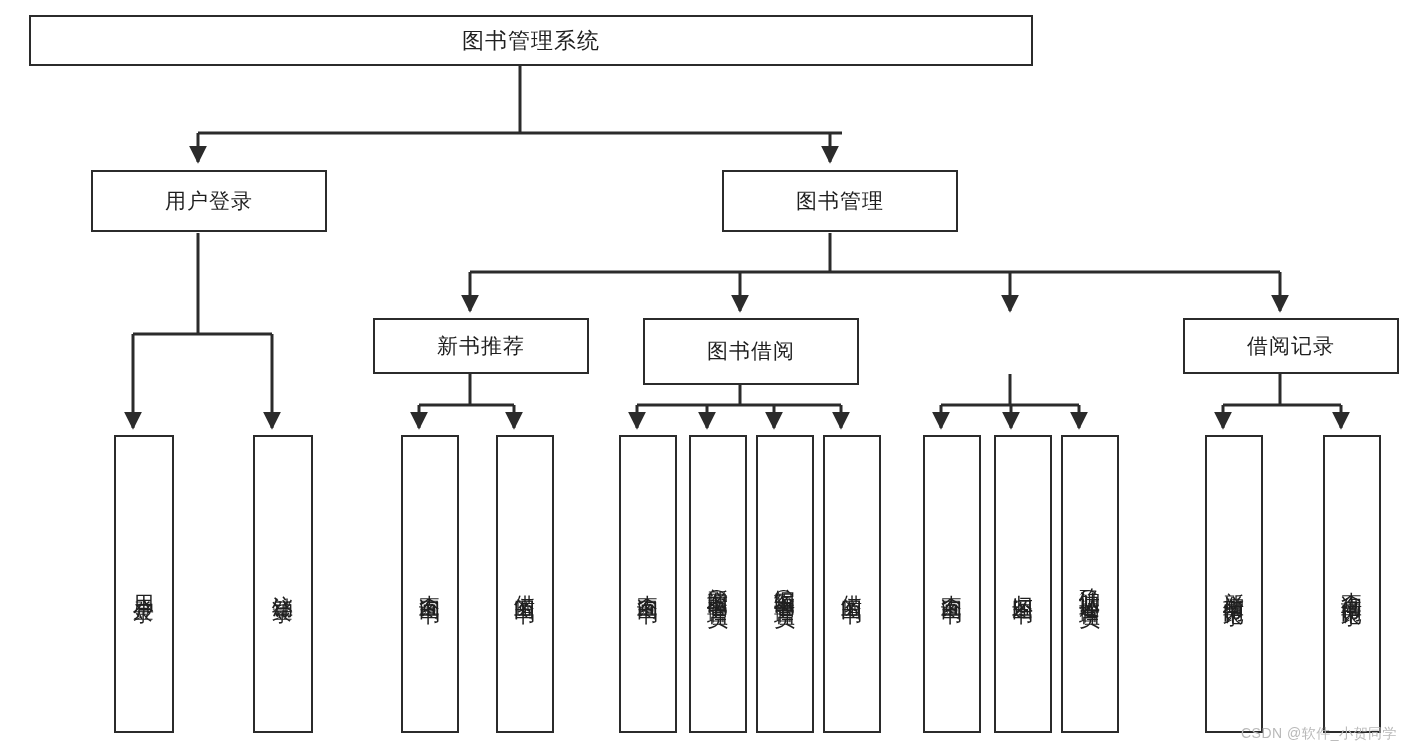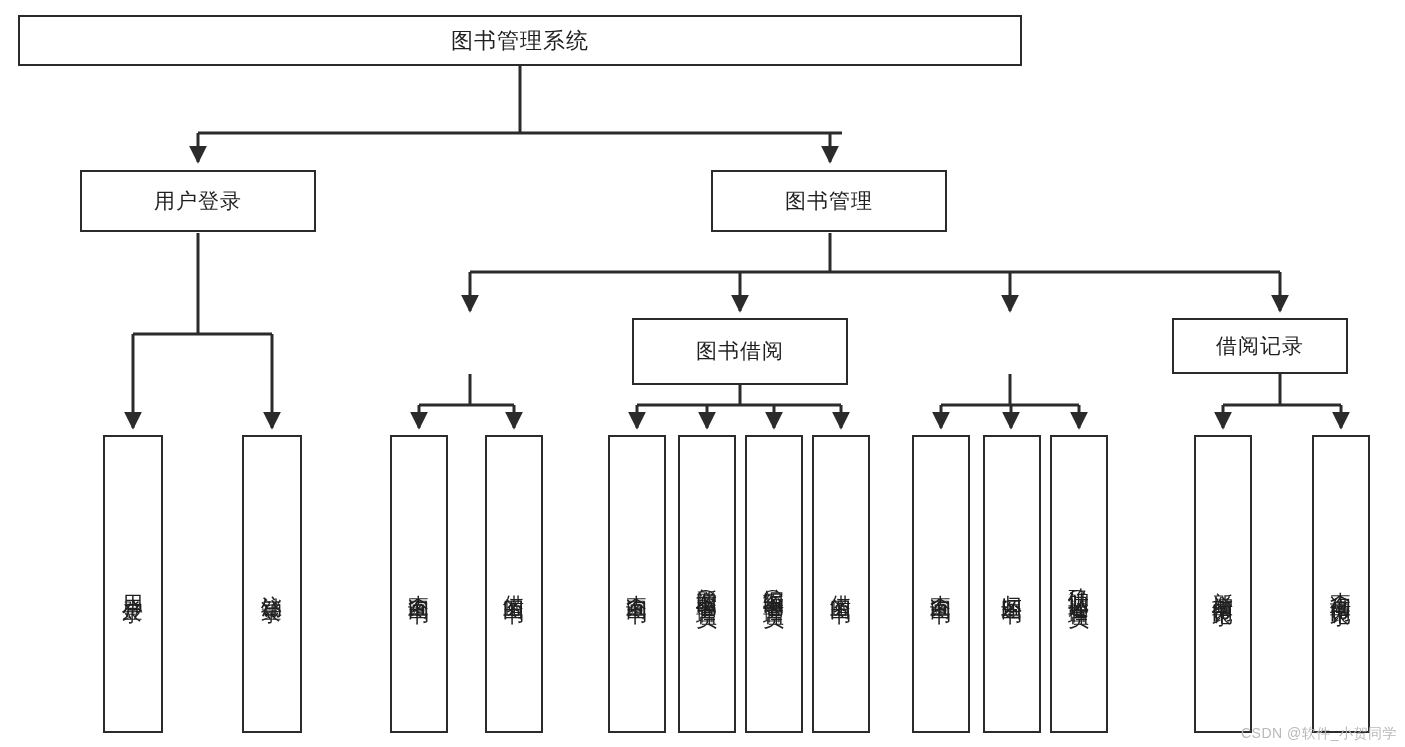--- a/index.html
+++ b/index.html
@@ -31,20 +31,21 @@
   
   .node {
     position: absolute;
     box-sizing: border-box;
     background: #ffffff;
     border: 2px solid #2b2b2b;
     display: flex;
     align-items: center;
     justify-content: center;
     line-height: 1.18;
+    margin-left: 11px;
   }
   .node-label {
     display: block;
     text-align: center;
     white-space: pre;
   }
   
   .node.horiz .node-label {
     font-size: 21px;
     letter-spacing: 1px;
@@ -138,24 +139,27 @@
     <span class="node-label">图书管理系统</span>
   </div>
 
   <div class="node horiz" style="left:80px; top:170px; width:236px; height:62px;">
     <span class="node-label">用户登录</span>
   </div>
   <div class="node horiz" style="left:711px; top:170px; width:236px; height:62px;">
     <span class="node-label">图书管理</span>
   </div>
 
+  <div class="node horiz" style="left:362px; top:318px; width:216px; height:56px;">
+    <span class="node-label">新书推荐</span>
+  </div>
   <div class="node horiz" style="left:632px; top:318px; width:216px; height:67px;">
     <span class="node-label">图书借阅</span>
   </div>
-  <div class="node horiz" style="left:1172px; top:318px; width:176px; height:56px;">
+  <div class="node horiz" style="left:1172px; top:318px; width:216px; height:56px;">
     <span class="node-label">借阅记录</span>
   </div>
 
   <div class="node vert" style="left:103px; top:435px; width:60px; height:298px;">
     <span class="node-label">用户登录</span>
   </div>
   <div class="node vert" style="left:242px; top:435px; width:60px; height:298px;">
     <span class="node-label">注销登录</span>
   </div>
 

